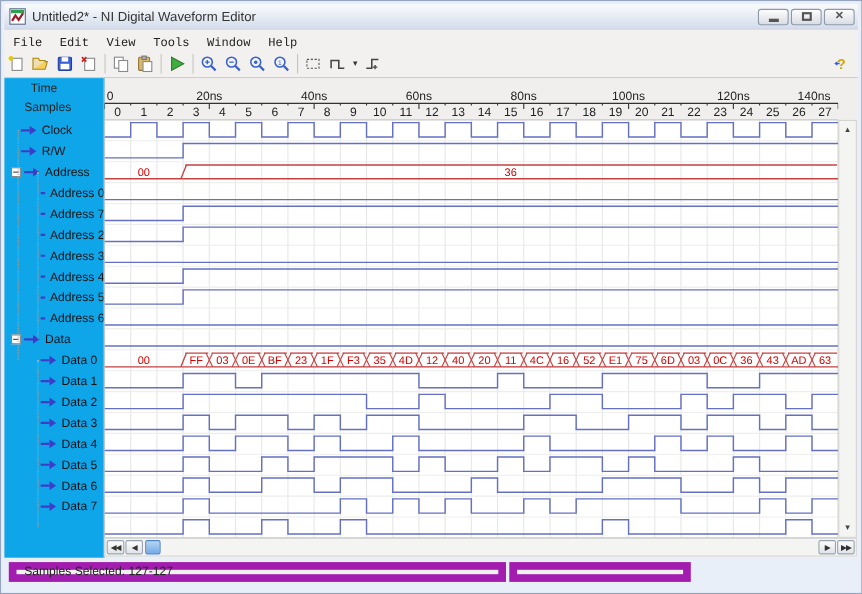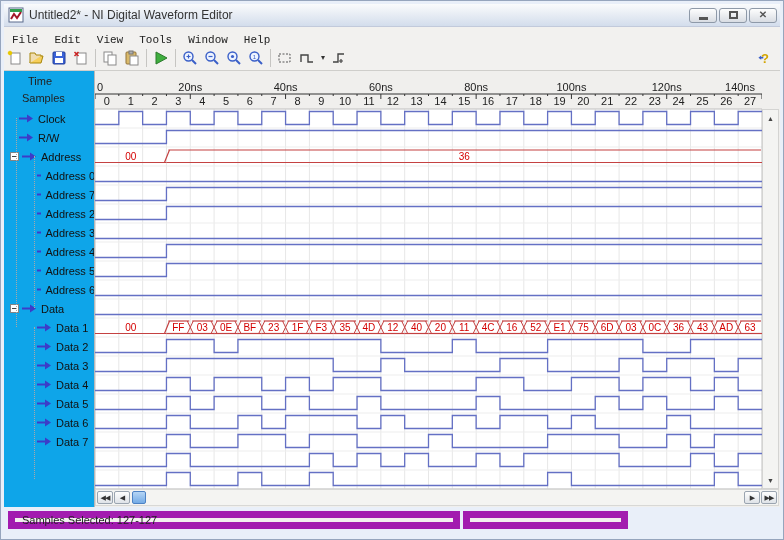--- a/index.html
+++ b/index.html
@@ -285,20 +285,28 @@
           </div>
           <div class="name-row">
             <span style="width:6px;flex:none;"></span>
             <span class="treebox"></span>
             <span style="width:2px;flex:none;"></span>
             <svg width="16" height="9">
               <line x1="1" y1="4.5" x2="9" y2="4.5" stroke="#3c3cc8" stroke-width="2"></line>
               <polygon points="9,0.5 15,4.5 9,8.5" fill="#3c3cc8"></polygon>
             </svg>
             <span class="lbl">Data</span>
+          </div>
+          <div class="name-row">
+            <span style="width:32px;flex:none;"></span>
+            <svg width="16" height="9">
+              <line x1="1" y1="4.5" x2="9" y2="4.5" stroke="#3c3cc8" stroke-width="2"></line>
+              <polygon points="9,0.5 15,4.5 9,8.5" fill="#3c3cc8"></polygon>
+            </svg>
+            <span class="lbl">Data 0</span>
           </div>
           <div class="name-row">
             <span style="width:32px;flex:none;"></span>
             <svg width="16" height="9">
               <line x1="1" y1="4.5" x2="9" y2="4.5" stroke="#3c3cc8" stroke-width="2"></line>
               <polygon points="9,0.5 15,4.5 9,8.5" fill="#3c3cc8"></polygon>
             </svg>
             <span class="lbl">Data 1</span>
           </div>
           <div class="name-row">

